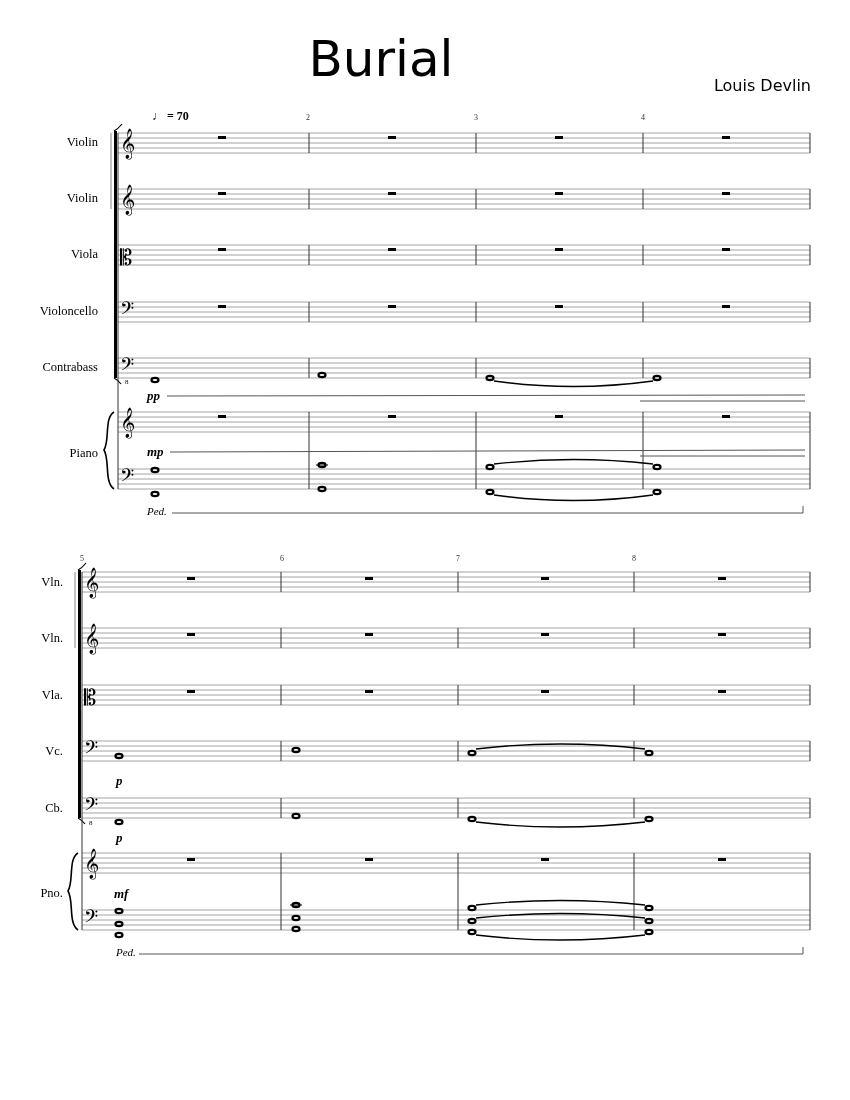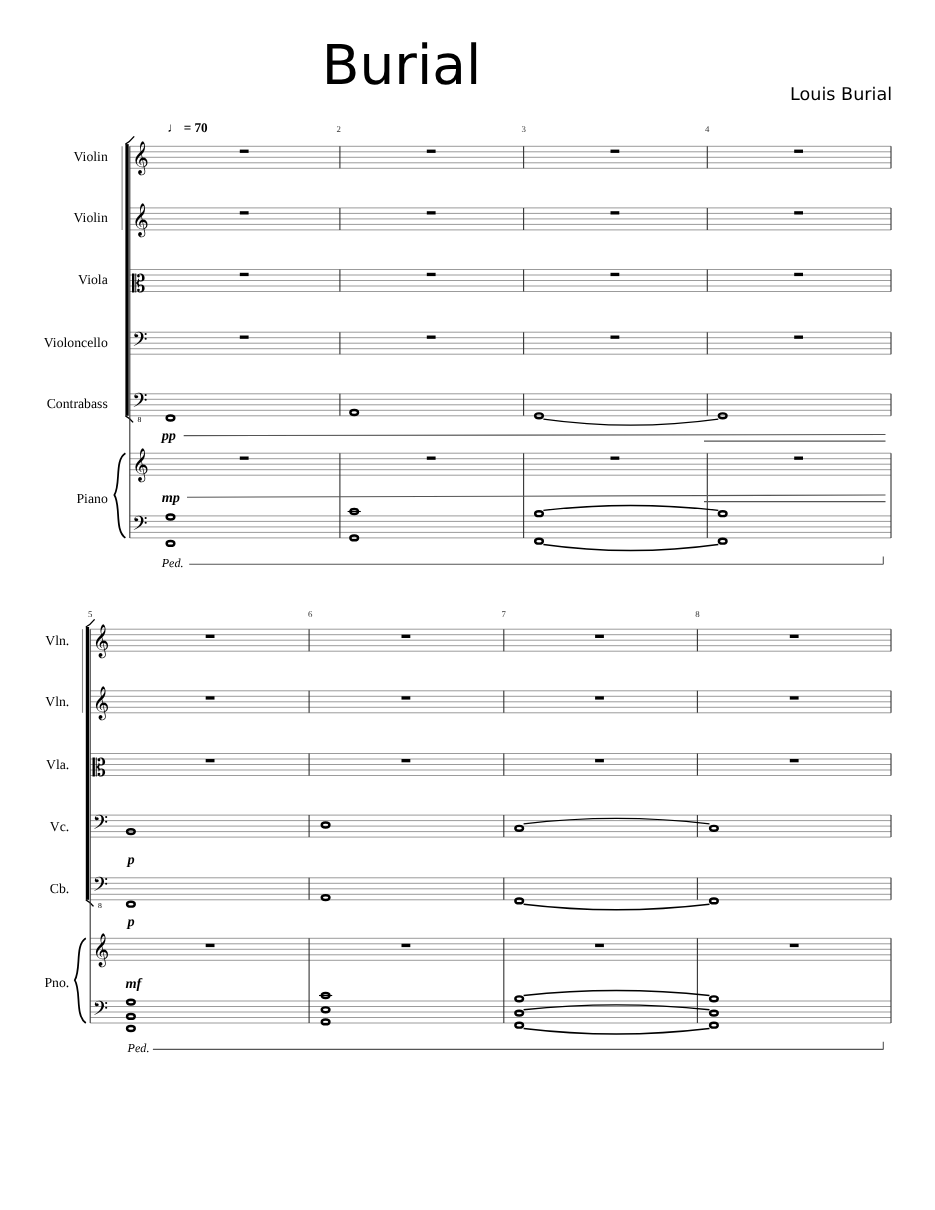--- a/index.html
+++ b/index.html
@@ -1,35 +1,35 @@
 <!DOCTYPE html>
 <html><head>
 <meta charset="utf-8">
 <style>
   html, body { margin:0; padding:0; background:#ffffff; }
   body { width:850px; height:1100px; position:relative; overflow:hidden; font-family:"DejaVu Serif", serif; }
-  .title { position:absolute; top:30px; left:0; width:730px; text-align:center; font-family:"DejaVu Sans", sans-serif; font-size:50px; color:#000; }
+  .title { position:absolute; top:30px; left:16px; width:730px; text-align:center; font-family:"DejaVu Sans", sans-serif; font-size:50px; color:#000; }
   .composer { position:absolute; top:76px; right:39px; font-family:"DejaVu Sans", sans-serif; font-size:16px; color:#000; }
   svg#score { position:absolute; left:0; top:0; }
   .inst-label { font-family:"Liberation Serif", serif; font-size:12.5px; fill:#000; }
   .mnum { font-family:"Liberation Serif", serif; font-size:8px; fill:#333; }
   .tempo { font-family:"Liberation Serif", serif; font-size:12px; font-weight:bold; fill:#000; }
   .dyn { font-family:"Liberation Serif", serif; font-size:13px; font-weight:bold; font-style:italic; fill:#000; }
   .staffline { stroke:#9a9a9a; stroke-width:0.9; }
   .barline { stroke:#333; stroke-width:1; }
   .note { fill:none; stroke:#000; stroke-width:2.2; }
   .rest { fill:#000; }
   .tie { fill:none; stroke:#000; stroke-width:1.3; }
   .hairline { stroke:#555; stroke-width:1; }
 </style>
 </head>
 <body>
 
 <div class="title">Burial</div>
-<div class="composer">Louis Burial</div>
+<div class="composer">Louis Devlin</div>
 
 <svg id="score" width="850" height="1100" viewBox="0 0 850 1100">
 
   <g>
     <text class="tempo" x="152" y="120">♩ = 70</text>
     <text class="mnum" x="306" y="120">2</text>
     <text class="mnum" x="474" y="120">3</text>
     <text class="mnum" x="641" y="120">4</text>
 
     <text class="inst-label" x="98" y="146" text-anchor="end">Violin</text>

